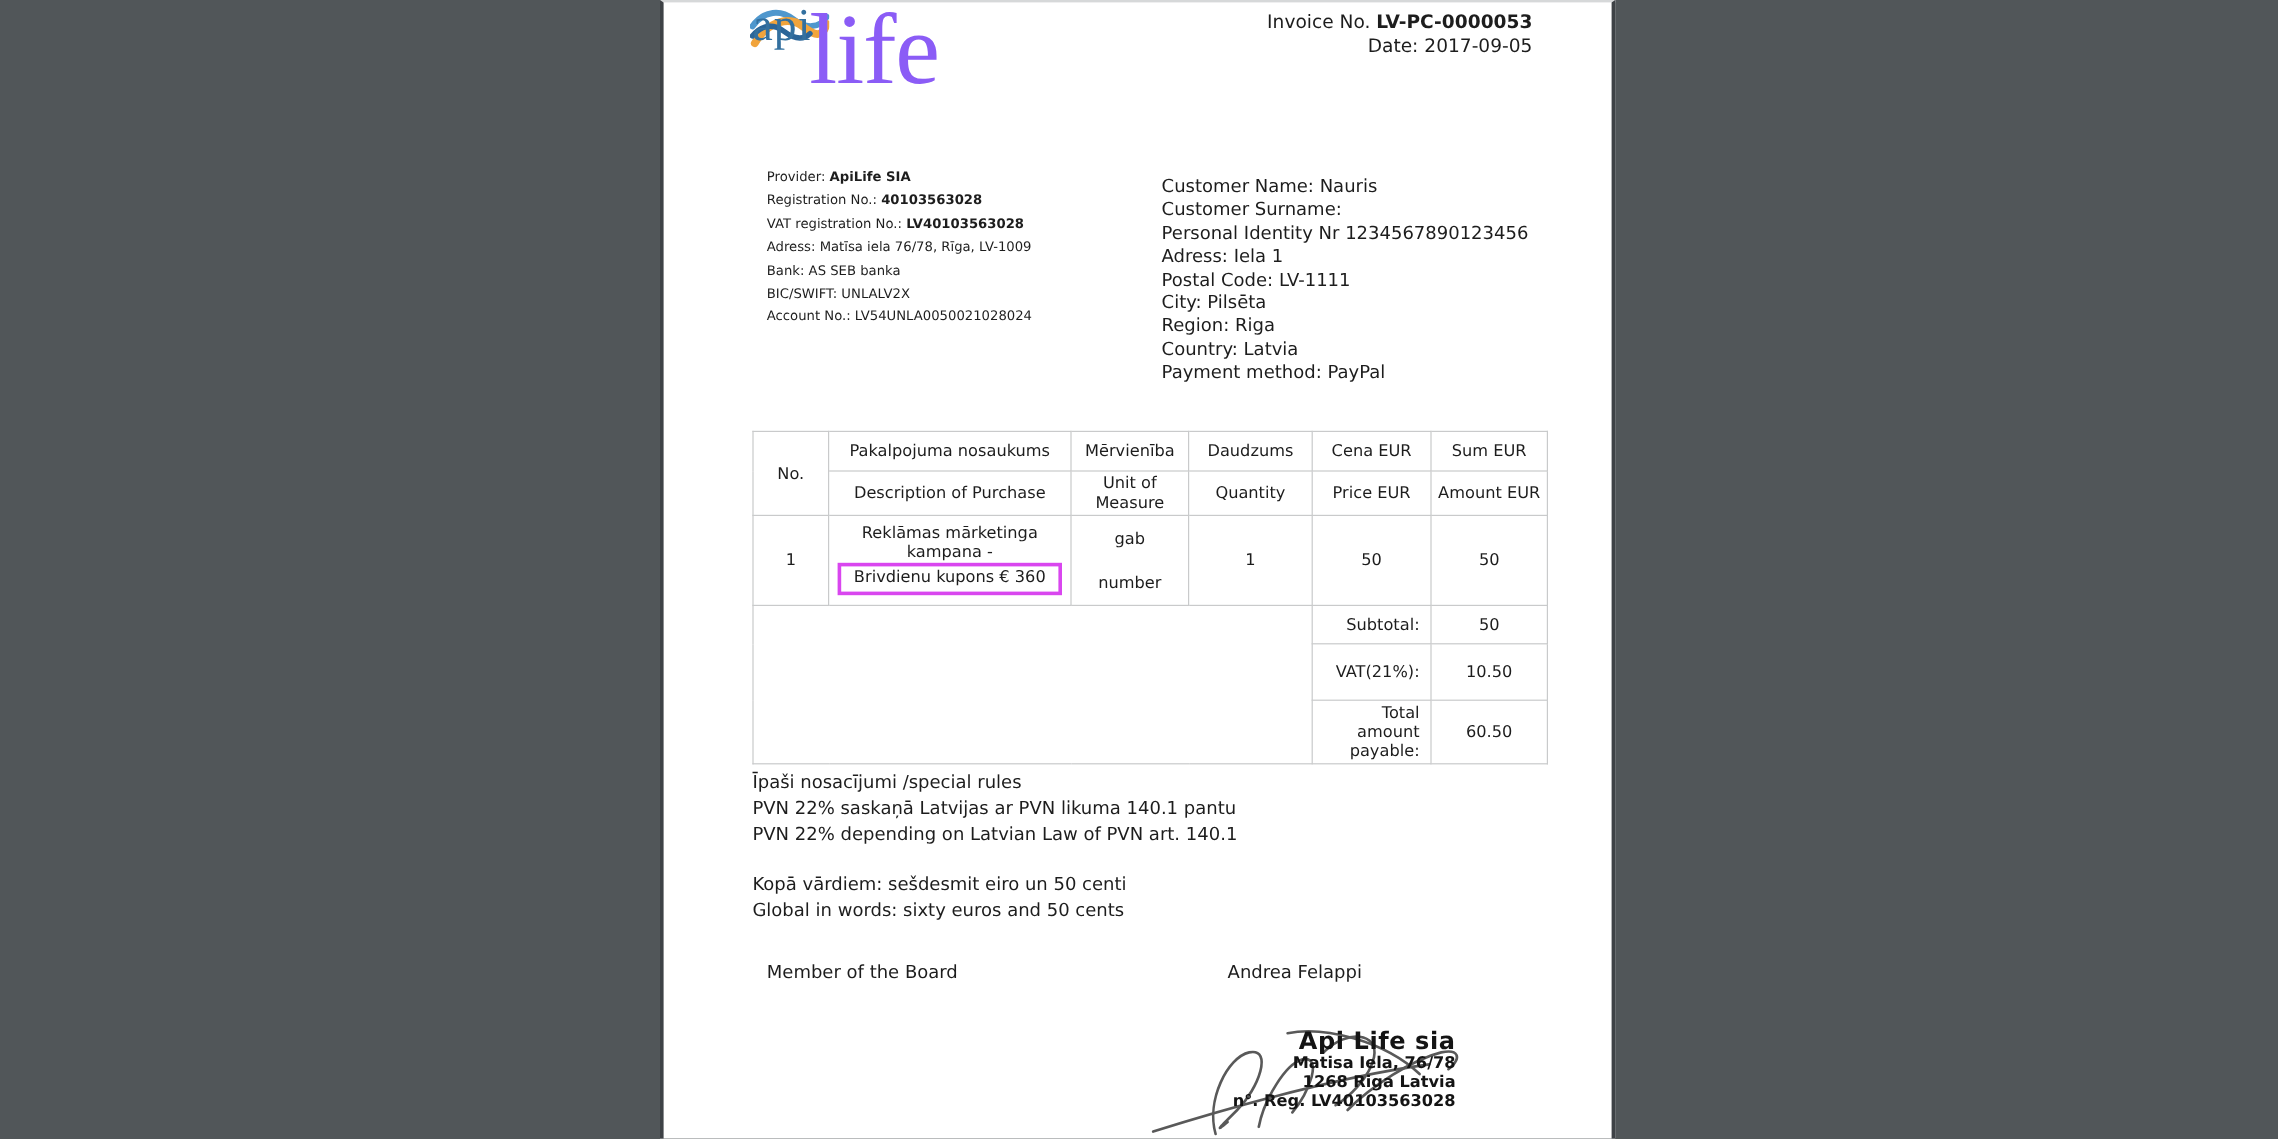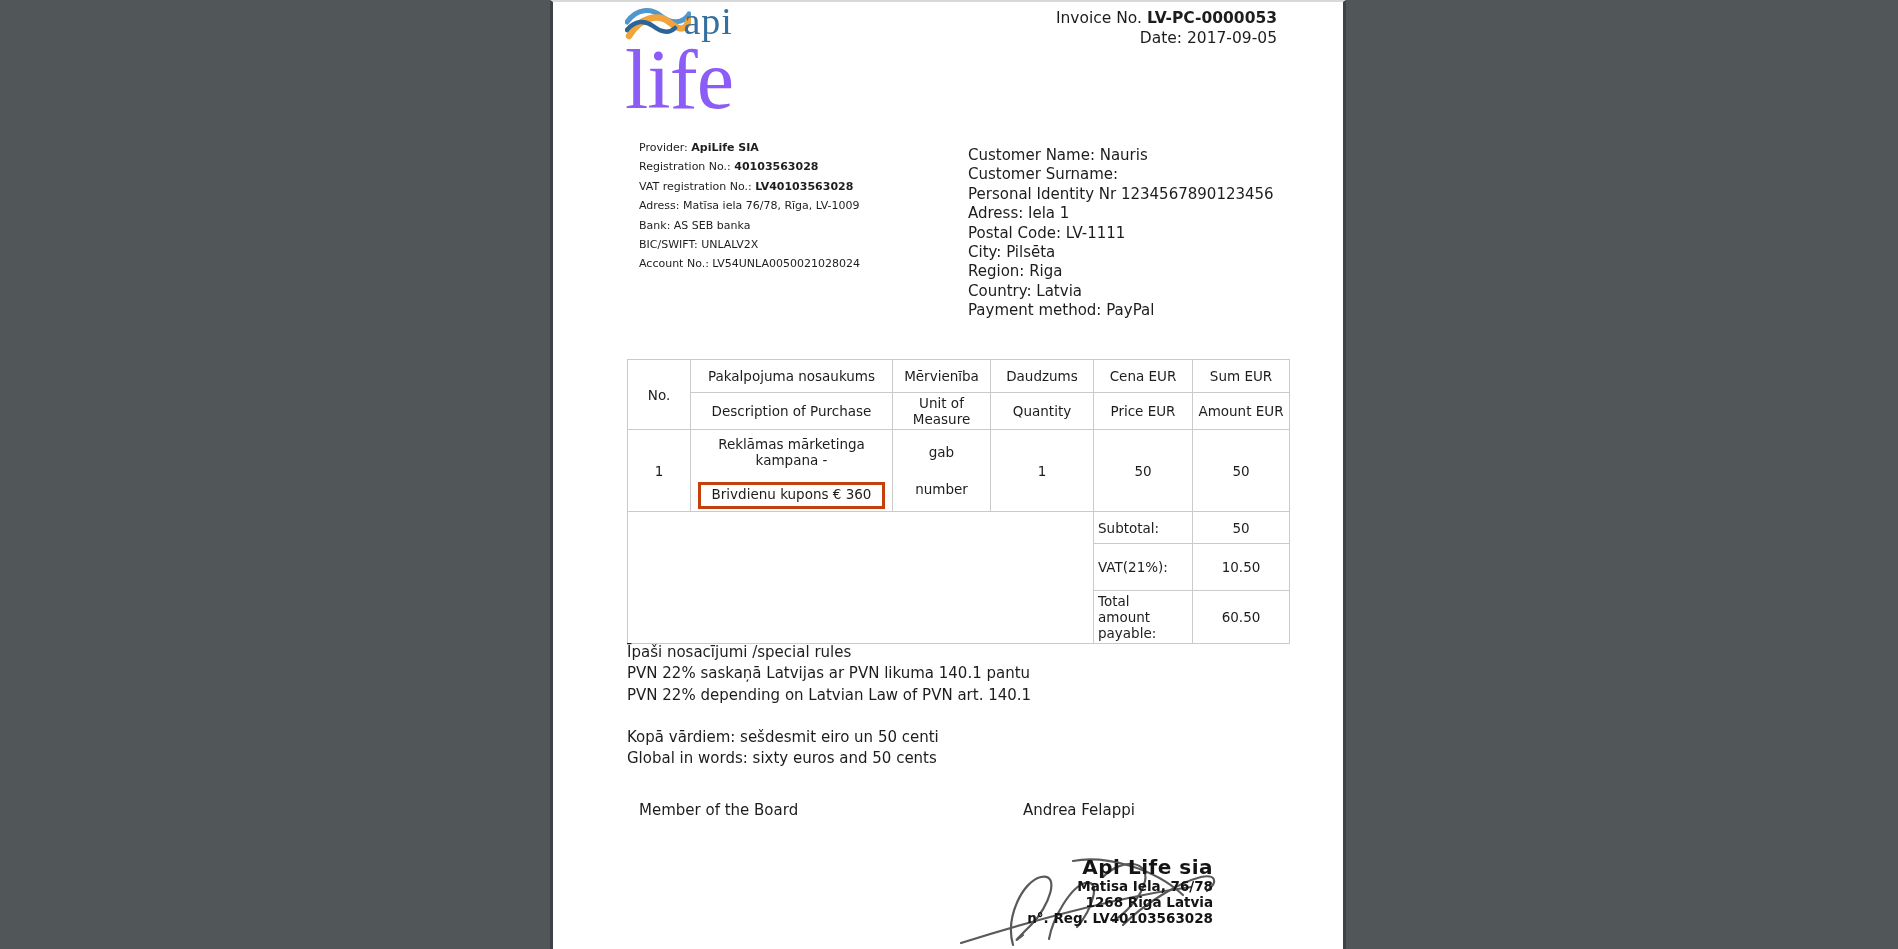--- a/index.html
+++ b/index.html
@@ -12,21 +12,21 @@
   }
   .page {
     position:absolute; left:550px; top:0; width:796px; height:949px;
     background:#ffffff;
     border-left:3px solid #3e4246; border-right:3px solid #3e4246;
     border-top:2px solid #d6d8d9;
   }
   .abs { position:absolute; }
 
   
-  .logo-text { left:74px; top:0px; display:flex; align-items:flex-end;flex-direction:column; }
+  .logo-text { left:74px; top:0px; display:flex; align-items:flex-start; }
   .logo-api {
     font-family:"Liberation Serif", serif; font-size:38px; color:#33709f;
     line-height:1; letter-spacing:1px;
   }
   .logo-life {
     font-family:"Liberation Serif", serif; font-size:84px; color:#8b5cf6;
     line-height:0.95; margin-left:-2px; letter-spacing:-1px;
   }
   .logo-waves { left:72px; top:4px; }
 
@@ -42,25 +42,25 @@
   .inv-table-wrap { left:74px; top:357px; }
   table { border-collapse:collapse; table-layout:fixed; width:662px; font-size:13.5px; color:#1d1d1d; }
   td { border:1px solid #c9cacb; text-align:center; vertical-align:middle; padding:2px 4px; }
   tr.h1 td { height:33px;margin-left:31px; }
   tr.h2 td { height:32px; }
   tr.data td { height:75px; }
   tr.sub td { height:32px; }
   tr.vat td { height:47px; }
   tr.tot td { height:40px; }
   td.desc-cell { vertical-align:top; padding-top:6px; }
-  td.label-cell { text-align:left; padding-right:9px; }
+  td.label-cell { text-align:right; padding-right:9px; }
   td.spacer-cell { border:1px solid #c9cacb; }
   .red-box {
-    display:inline-block; border:3px solid #c2410c; padding:1px 11px 4px 11px;
-    margin-top:14px;
+    display:inline-block; border:3px solid #d946ef; padding:1px 11px 4px 11px;
+    margin-top:1px;
   }
   .unit-top { margin-bottom:21px; }
 
   
   .special-rules { left:74px; top:640px; font-size:15px; line-height:21.3px; }
   .words-block  { left:74px; top:725px; font-size:15px; line-height:21.3px; }
 
   
   .member-label { left:86px;  top:799px; font-size:15px; }
   .member-name  { left:470px; top:799px; font-size:15px; }

